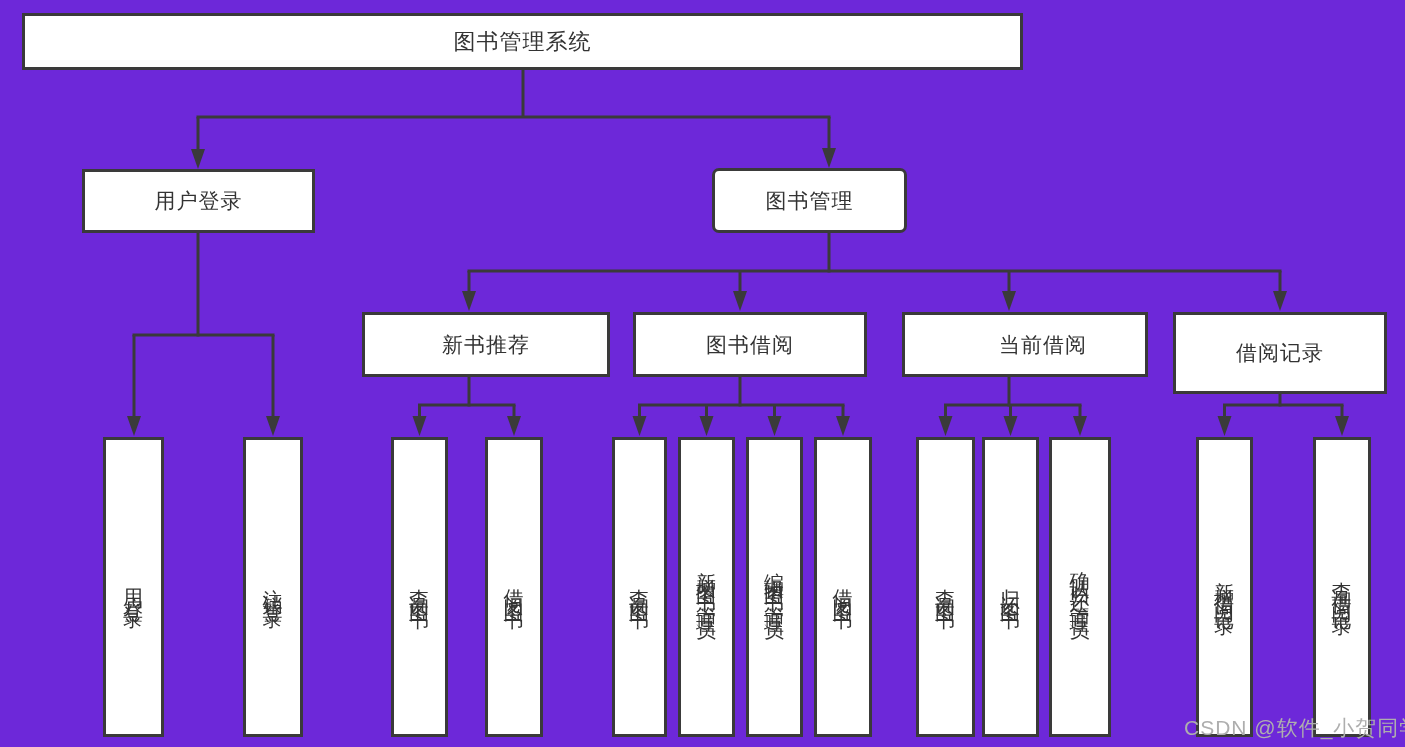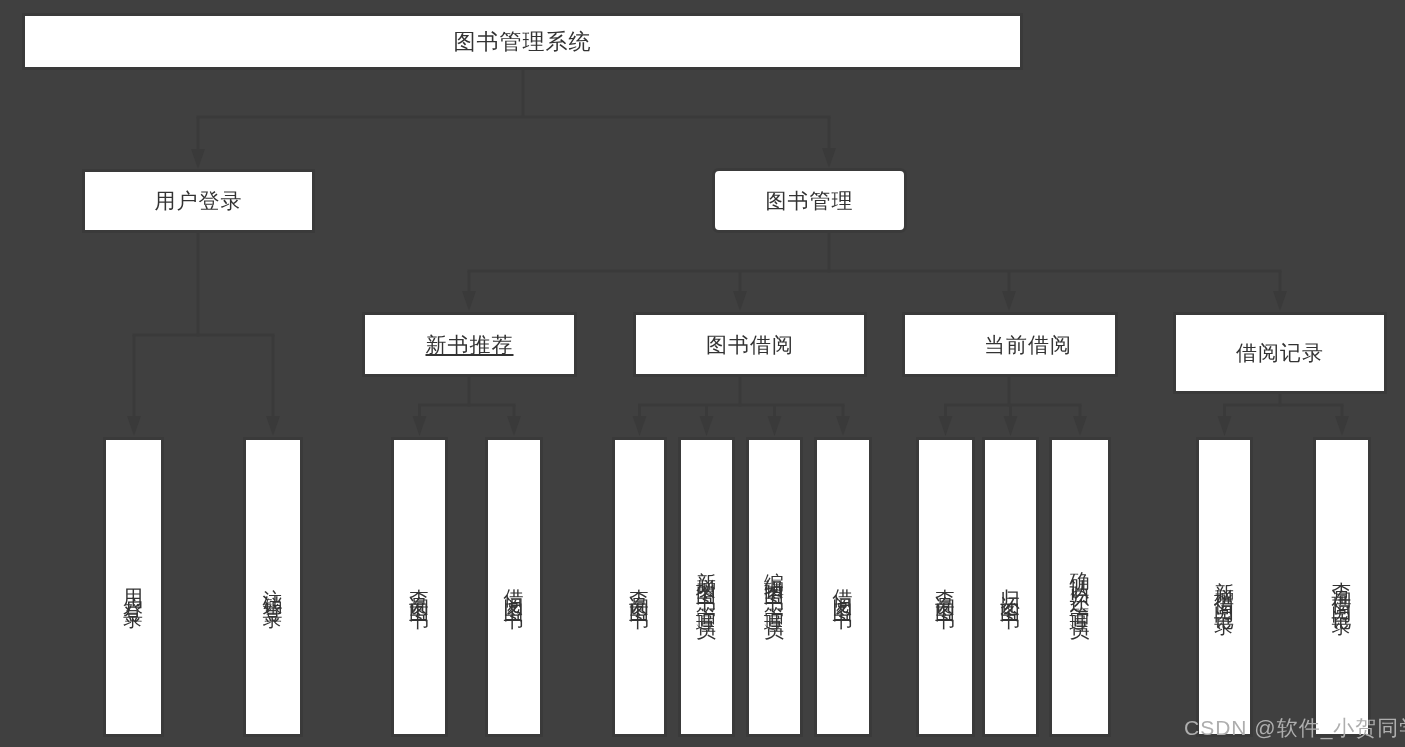--- a/index.html
+++ b/index.html
@@ -1,16 +1,16 @@
 <!DOCTYPE html>
 <html><head>
 <meta charset="utf-8">
 <style>
   html,body{margin:0;padding:0;background:#ffffff;}
-  #stage{position:relative;width:1405px;height:747px;background:#404040;overflow:hidden;
+  #stage{position:relative;width:1405px;height:747px;background:#6d28d9;overflow:hidden;
          font-family:"Liberation Sans","DejaVu Sans",sans-serif;color:#333333;}
   #wires{position:absolute;left:0;top:0;width:1405px;height:747px;}
   .node{position:absolute;box-sizing:border-box;background:#ffffff;border:3px solid #3a3a3a;
         display:flex;align-items:center;justify-content:center;
         font-size:21px;color:#333333;letter-spacing:1px;}
   .node.h{white-space:nowrap;}
   .node.v{writing-mode:vertical-rl;text-orientation:mixed;letter-spacing:7px;
           font-size:20px;line-height:1;}
   .root{font-size:22px;}
   .watermark{position:absolute;left:1184px;top:714px;font-size:21px;color:#aeaeae;
@@ -85,23 +85,23 @@
       <polygon points="1217.5,416 1231.5,416 1224.5,436"></polygon>
       <polygon points="1335,416 1349,416 1342,436"></polygon>
     </g>
   </svg>
 
   <div class="node h root" style="left:22px;top:13px;width:1001px;height:57px;">图书管理系统</div>
 
   <div class="node h" style="left:82px;top:169px;width:233px;height:64px;">用户登录</div>
   <div class="node h" style="left:712px;top:168px;width:195px;height:65px;border-radius:7px;">图书管理</div>
 
-  <div class="node h" style="left:362px;top:312px;width:215px;height:65px;text-decoration:underline;">新书推荐</div>
+  <div class="node h" style="left:362px;top:312px;width:248px;height:65px;">新书推荐</div>
   <div class="node h" style="left:633px;top:312px;width:234px;height:65px;">图书借阅</div>
-  <div class="node h" style="left:902px;top:312px;width:216px;height:65px;padding-left:36px;">当前借阅</div>
+  <div class="node h" style="left:902px;top:312px;width:246px;height:65px;padding-left:36px;">当前借阅</div>
   <div class="node h" style="left:1173px;top:312px;width:214px;height:82px;">借阅记录</div>
 
   <div class="node v" style="left:103px;top:437px;width:61px;height:300px;">用户登录</div>
   <div class="node v" style="left:243px;top:437px;width:60px;height:300px;">注销登录</div>
 
   <div class="node v" style="left:391px;top:437px;width:57px;height:300px;">查询图书</div>
   <div class="node v" style="left:485px;top:437px;width:58px;height:300px;">借阅图书</div>
 
   <div class="node v" style="left:612px;top:437px;width:55px;height:300px;">查询图书</div>
   <div class="node v" style="left:678px;top:437px;width:57px;height:300px;">新增图书（管理员）</div>

